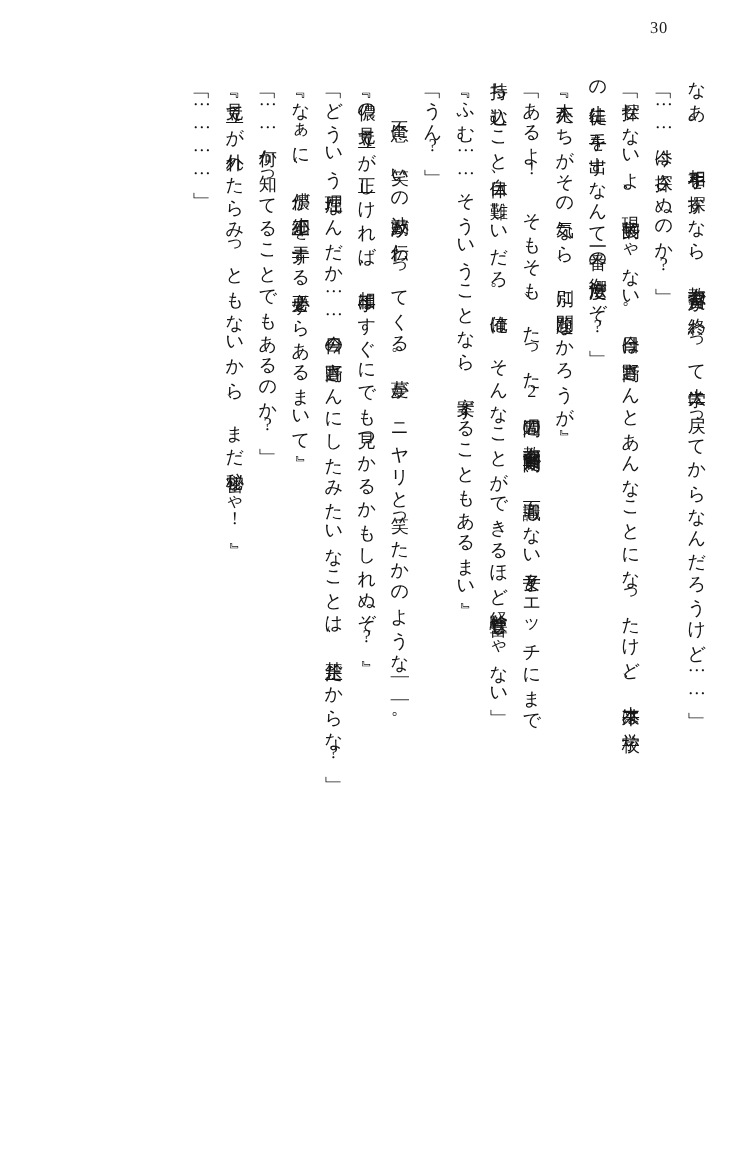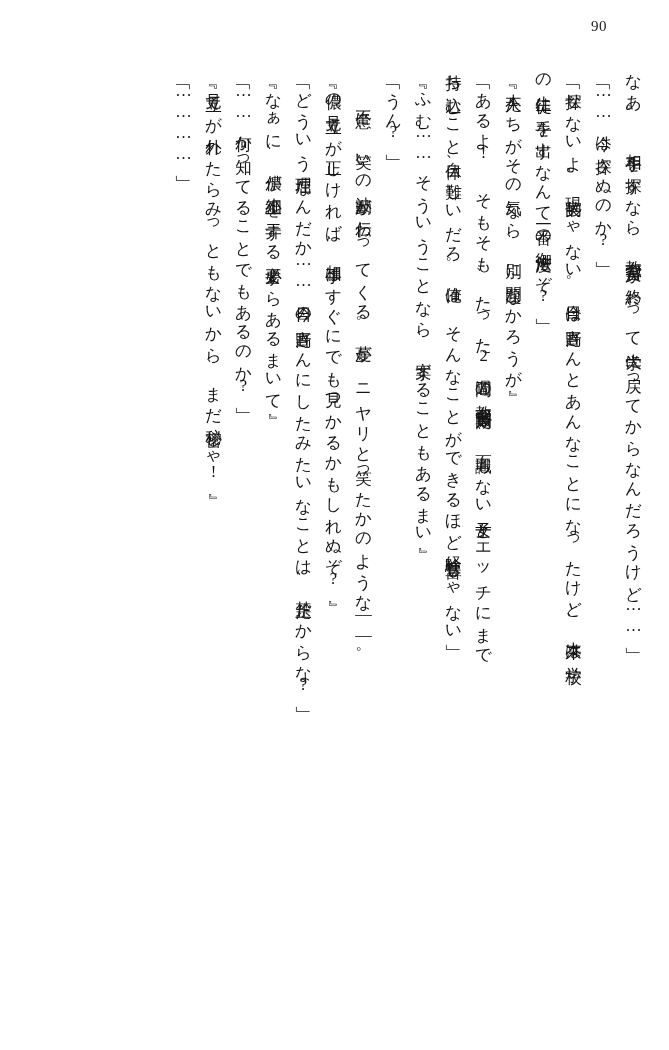--- a/index.html
+++ b/index.html
@@ -60,21 +60,21 @@
   }
   .line.indent {
     padding-top: 17px;
   }
 </style>
 </head>
 <body>
 
 <div class="page">
 
-  <div class="page-number">90</div>
+  <div class="page-number">30</div>
 
   <div class="text-body">
     <div class="line">なあ。　相手を探すなら、教育実習が終わって大学に戻ってからなんだろうけど……」</div>
     <div class="line indent">「……今は探さぬのか?」</div>
     <div class="line indent">「探せないよ、現実的じゃない。今日は高野さんとあんなことになったけど、本来は学校</div>
     <div class="line">の生徒に手を出すなんて一番の御法度だぞ?」</div>
     <div class="line indent">『本人たちがその気なら、別に問題なかろうが』</div>
     <div class="line indent">「あるよ!　そもそも、たった2週間の教育実習期間で、面識もない女子とエッチにまで</div>
     <div class="line">持ち込むこと自体、難しいだろ。俺は、そんなことができるほど経験豊富じゃない」</div>
     <div class="line indent">『ふむ……そういうことなら、案ずることもあるまい』</div>

